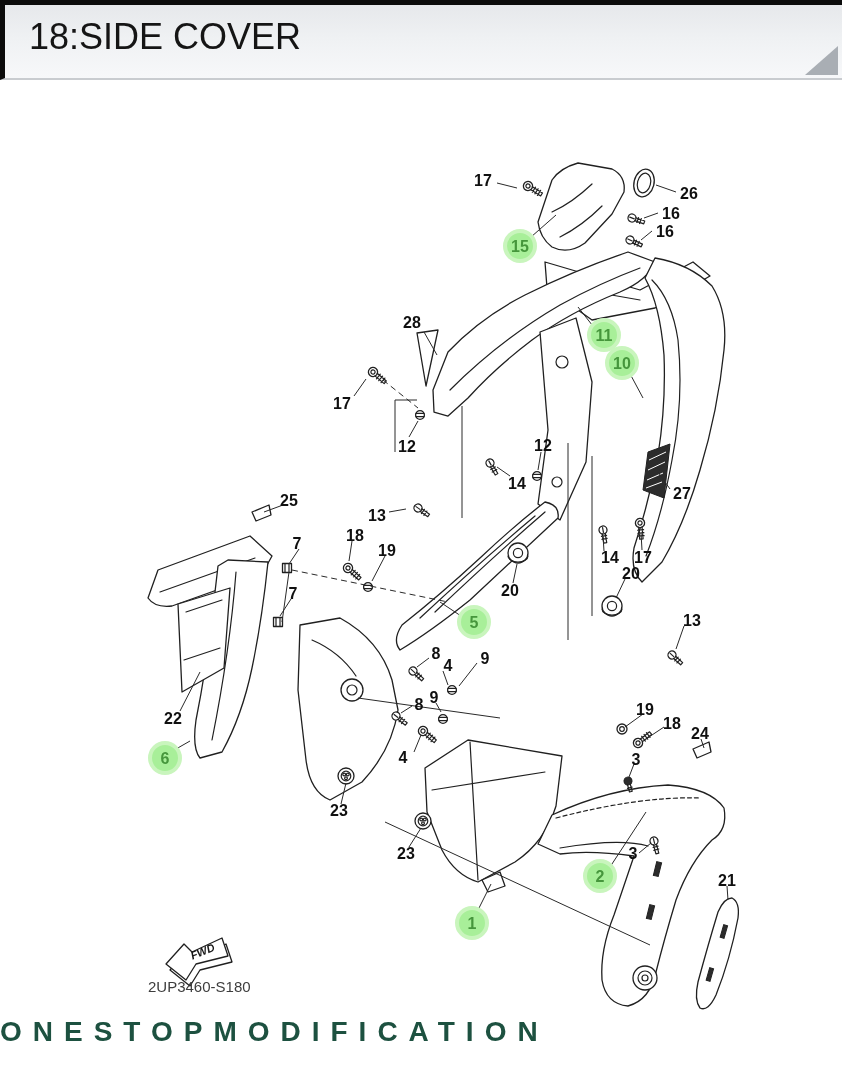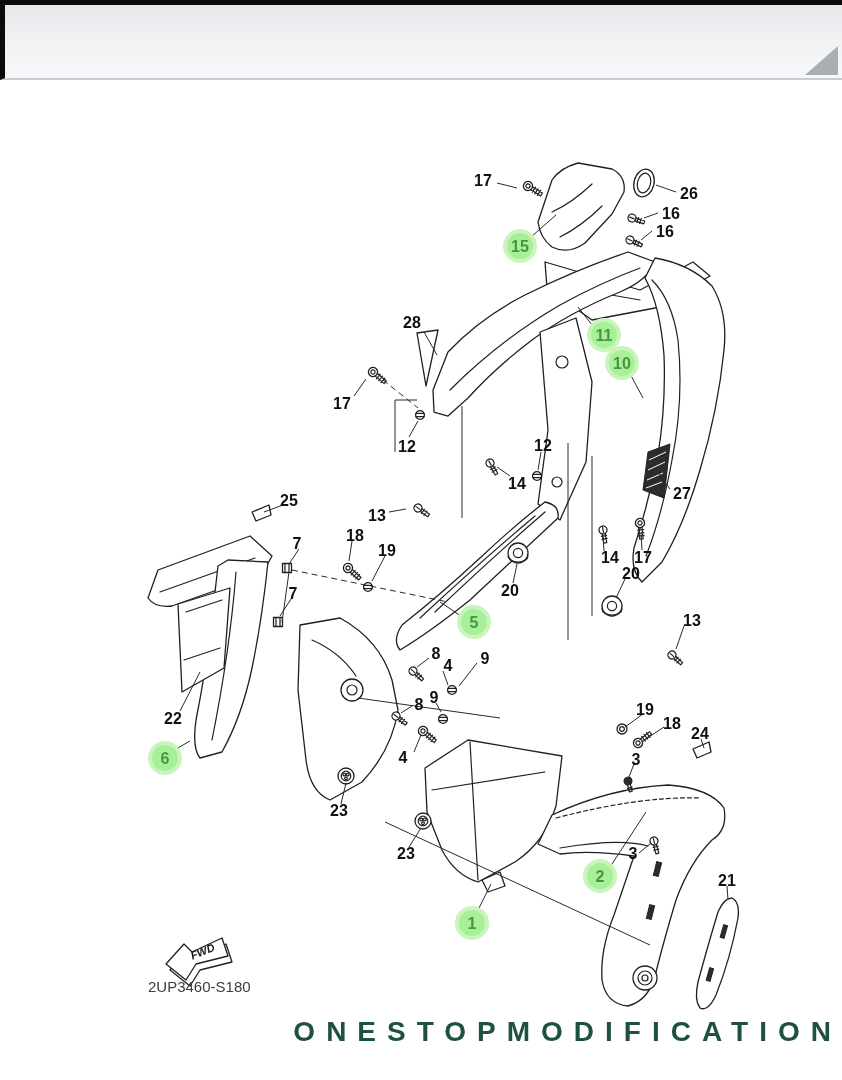--- a/index.html
+++ b/index.html
@@ -32,28 +32,29 @@
   .dash{stroke-dasharray:6 4;}
   text.callout{font-family:"Liberation Sans",sans-serif;font-weight:bold;font-size:16px;
     fill:#101010;text-anchor:middle;}
   text.circnum{font-family:"Liberation Sans",sans-serif;font-weight:bold;font-size:16px;
     text-anchor:middle;}
   text.code-text{font-family:"Liberation Sans",sans-serif;font-size:15px;fill:#3d3d3d;}
   text.fwd-text{font-family:"Liberation Sans",sans-serif;font-weight:bold;font-style:italic;
     font-size:11px;fill:#161616;text-anchor:middle;}
   
   .watermark{
-    position:absolute;left:0;top:1016px;width:842px;text-align:right;
+    position:absolute;left:0;top:1016px;width:842px;text-align:left;
     font-size:28px;font-weight:bold;letter-spacing:11px;color:#1d5140;white-space:nowrap;
   }
 </style>
 </head>
 <body>
 
 <div class="header">
+  <div class="header-title">18:SIDE COVER</div>
   <div class="corner-fold"></div>
 </div>
 
 <svg class="diagram" width="842" height="1080" viewBox="0 0 842 1080">
   <defs>
     <g id="bolt">
       <circle cx="0" cy="0" r="4.6" class="panel"></circle>
       <circle cx="0" cy="0" r="2.1" class="ln"></circle>
       <path class="ln" d="M4,-1.7 L16,-1.7 M4,1.7 L16,1.7 M16,-1.7 L16,1.7 M7,-3 L7,3 M10,-3 L10,3 M13,-3 L13,3"></path>
     </g>

